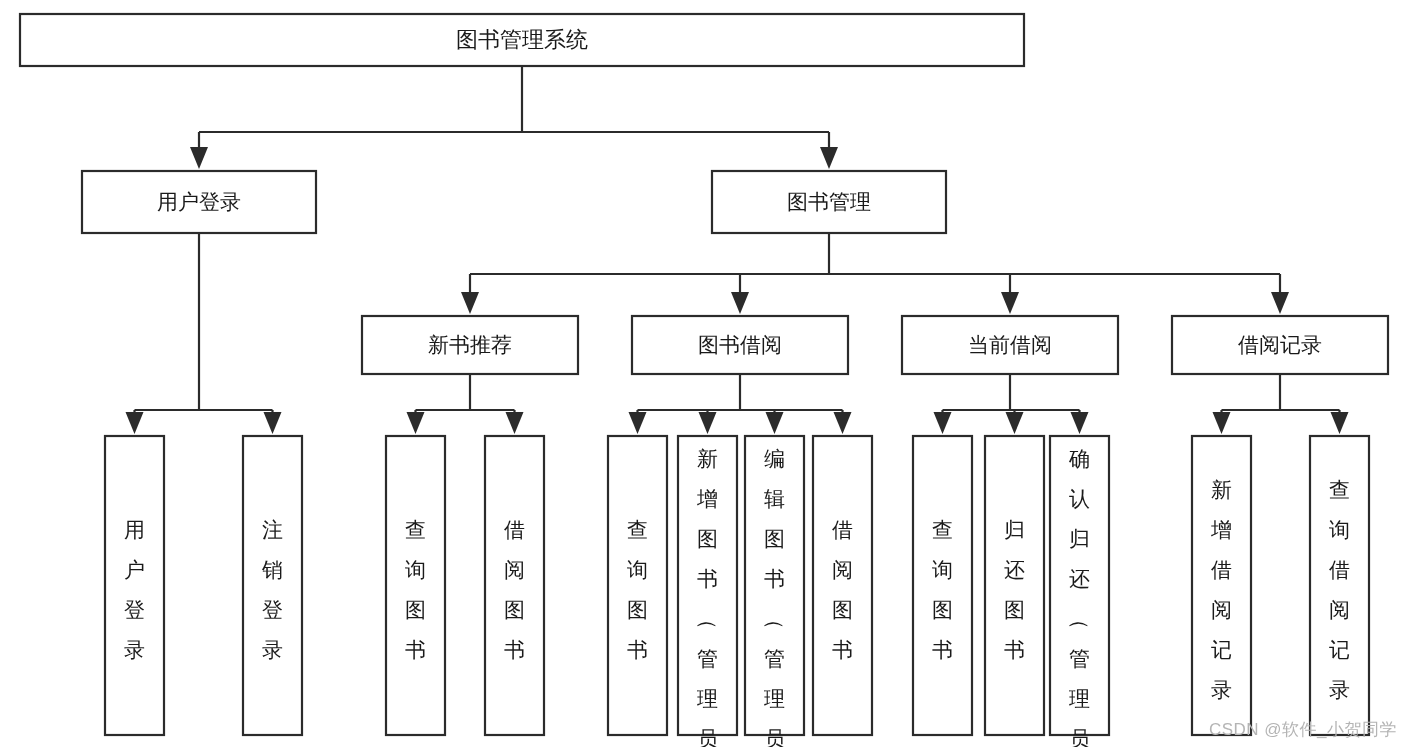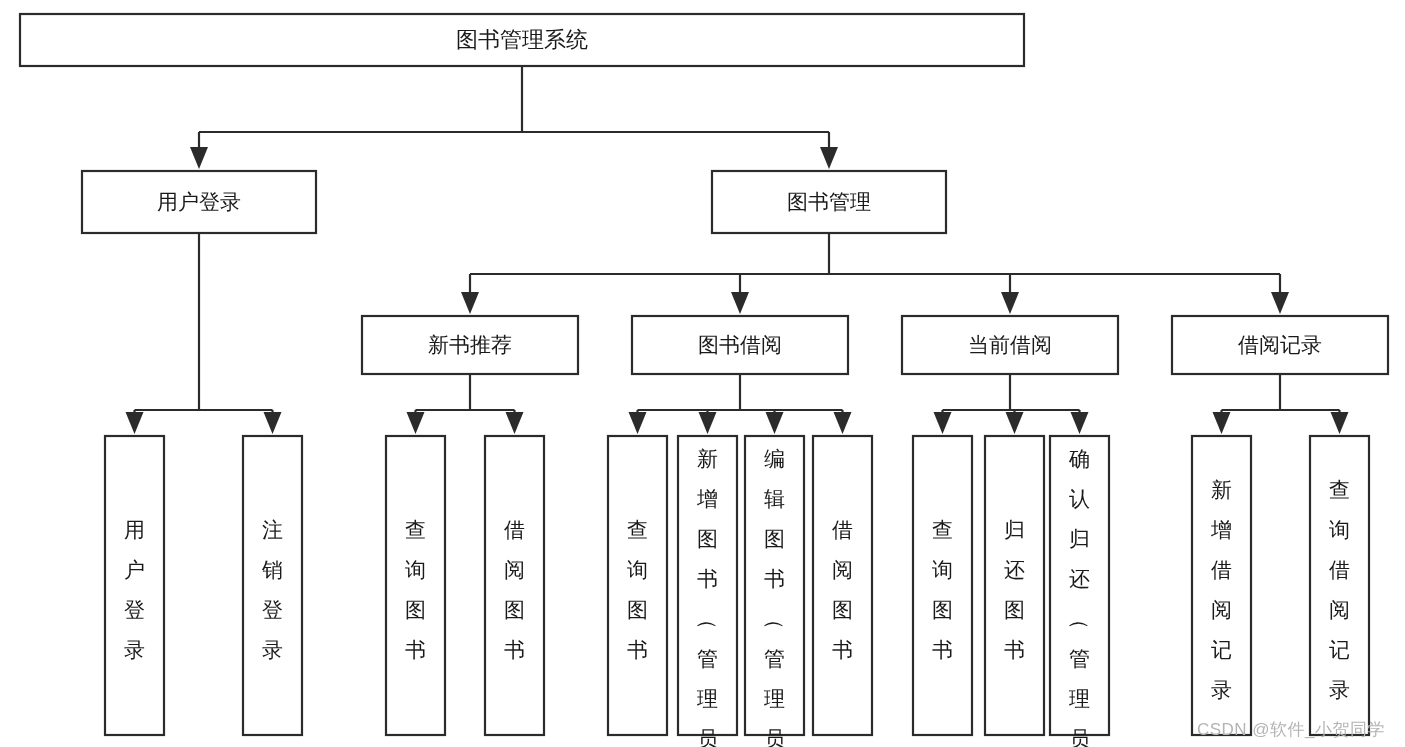--- a/index.html
+++ b/index.html
@@ -56,21 +56,21 @@
     dominant-baseline: middle;
   }
   .leaf-label {
     font-family: "Liberation Sans", "DejaVu Sans", sans-serif;
     font-size: 21px;
     fill: #1a1a1a;
     text-anchor: middle;
   }
   .watermark {
     position: absolute;
-    right: 20px;
+    right: 8px;
     bottom: 6px;
     font-family: "Liberation Sans", "DejaVu Sans", sans-serif;
     font-size: 17px;
     color: #b4b4b4;
     letter-spacing: 0.5px;
     white-space: nowrap;
     user-select: none;
     text-align: right;
   }
 </style>

